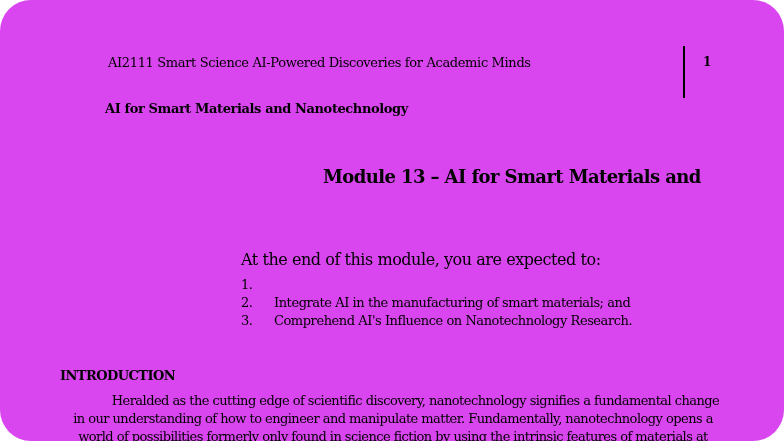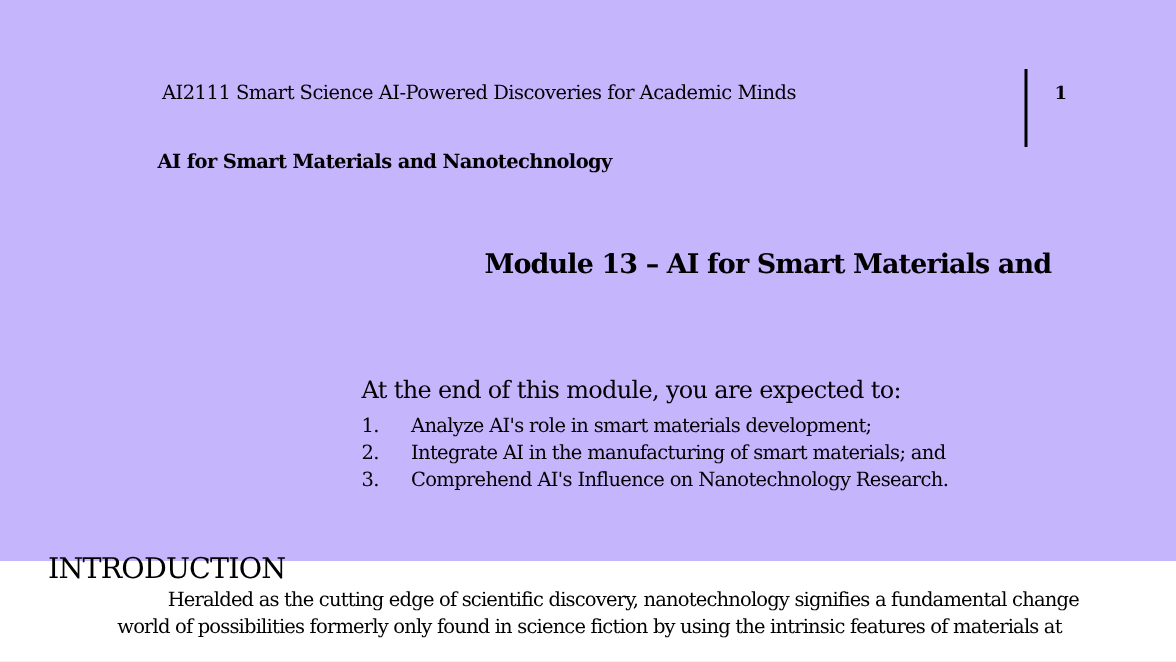--- a/index.html
+++ b/index.html
@@ -1,31 +1,31 @@
 <!DOCTYPE html>
 <html><head>
 <meta charset="utf-8">
 <style>
   html, body { margin: 0; padding: 0; background: #ffffff; }
   body {
     width: 784px; height: 441px; overflow: hidden; position: relative;
     font-family: "DejaVu Serif", "Liberation Serif", serif;
     color: #000;
   }
-  .page { position: absolute; left: 0; top: 0; width: 784px; height: 374px; background: #c4b5fd; }
+  .page { position: absolute; left: 0; top: 0; width: 784px; height: 441px; background: #d946ef; border-radius: 31px; }
   .header-course { position: absolute; left: 108px; top: 55px; font-size: 13px; letter-spacing: -0.35px; white-space: nowrap; }
   .header-sub { position: absolute; left: 105px; top: 81px; font-size: 13px; font-weight: bold; letter-spacing: -0.4px; white-space: nowrap; margin-top: 20px; }
   .header-rule { position: absolute; left: 683px; top: 46px; width: 2px; height: 52px; background: #000; }
   .page-num { position: absolute; left: 703px; top: 55px; font-size: 12px; font-weight: bold; }
   .title { position: absolute; left: 323px; top: 163px; width: 450px; font-size: 18px; font-weight: bold; line-height: 28px; letter-spacing: -0.6px; }
   .intro-lead { position: absolute; left: 241px; top: 250px; font-size: 16px; letter-spacing: -0.45px; white-space: nowrap; }
   .objectives { position: absolute; left: 241px; top: 276px; margin: 0; padding: 0; list-style: none; font-size: 13px; letter-spacing: -0.45px; }
   .objectives li { height: 18px; line-height: 18px; white-space: nowrap; display: flex; }
   .objectives .num { width: 33px; display: inline-block; }
-  .section-heading { position: absolute; left: 32px; top: 368px; font-size: 19px; font-weight: normal; letter-spacing: -0.55px; white-space: nowrap; }
+  .section-heading { position: absolute; left: 60px; top: 368px; font-size: 13px; font-weight: bold; letter-spacing: -0.55px; white-space: nowrap; }
   .body-para { position: absolute; left: 47px; top: 392px; width: 692px; font-size: 13px; line-height: 18px; letter-spacing: -0.55px; }
   .body-para .line { display: block; white-space: nowrap; height: 18px; text-align: center; }
   .body-para .line.first { padding-left: 45px; }
 </style>
 </head>
 <body>
 
 <div class="page">
   <div class="header-course">AI2111 Smart Science AI-Powered Discoveries for Academic Minds</div>
   <div class="header-sub">AI for Smart Materials and Nanotechnology</div>
@@ -34,31 +34,31 @@
 
   <div class="title">
     <div>Module 13 – AI for Smart Materials and</div>
   </div>
 
   <div class="intro-lead">At the end of this module, you are expected to:</div>
 
   <ol class="objectives">
     <li>
       <span class="num">1.</span>
-      <span>Analyze AI's role in smart materials development;</span>
     </li>
     <li>
       <span class="num">2.</span>
       <span>Integrate AI in the manufacturing of smart materials; and</span>
     </li>
     <li>
       <span class="num">3.</span>
       <span>Comprehend AI's Influence on Nanotechnology Research.</span>
     </li>
   </ol>
 
   <div class="section-heading">INTRODUCTION</div>
 
   <div class="body-para">
     <span class="line first">Heralded as the cutting edge of scientific discovery, nanotechnology signifies a fundamental change</span>
+    <span class="line">in our understanding of how to engineer and manipulate matter. Fundamentally, nanotechnology opens a</span>
     <span class="line">world of possibilities formerly only found in science fiction by using the intrinsic features of materials at</span>
   </div>
 </div>
 
 </body></html>

